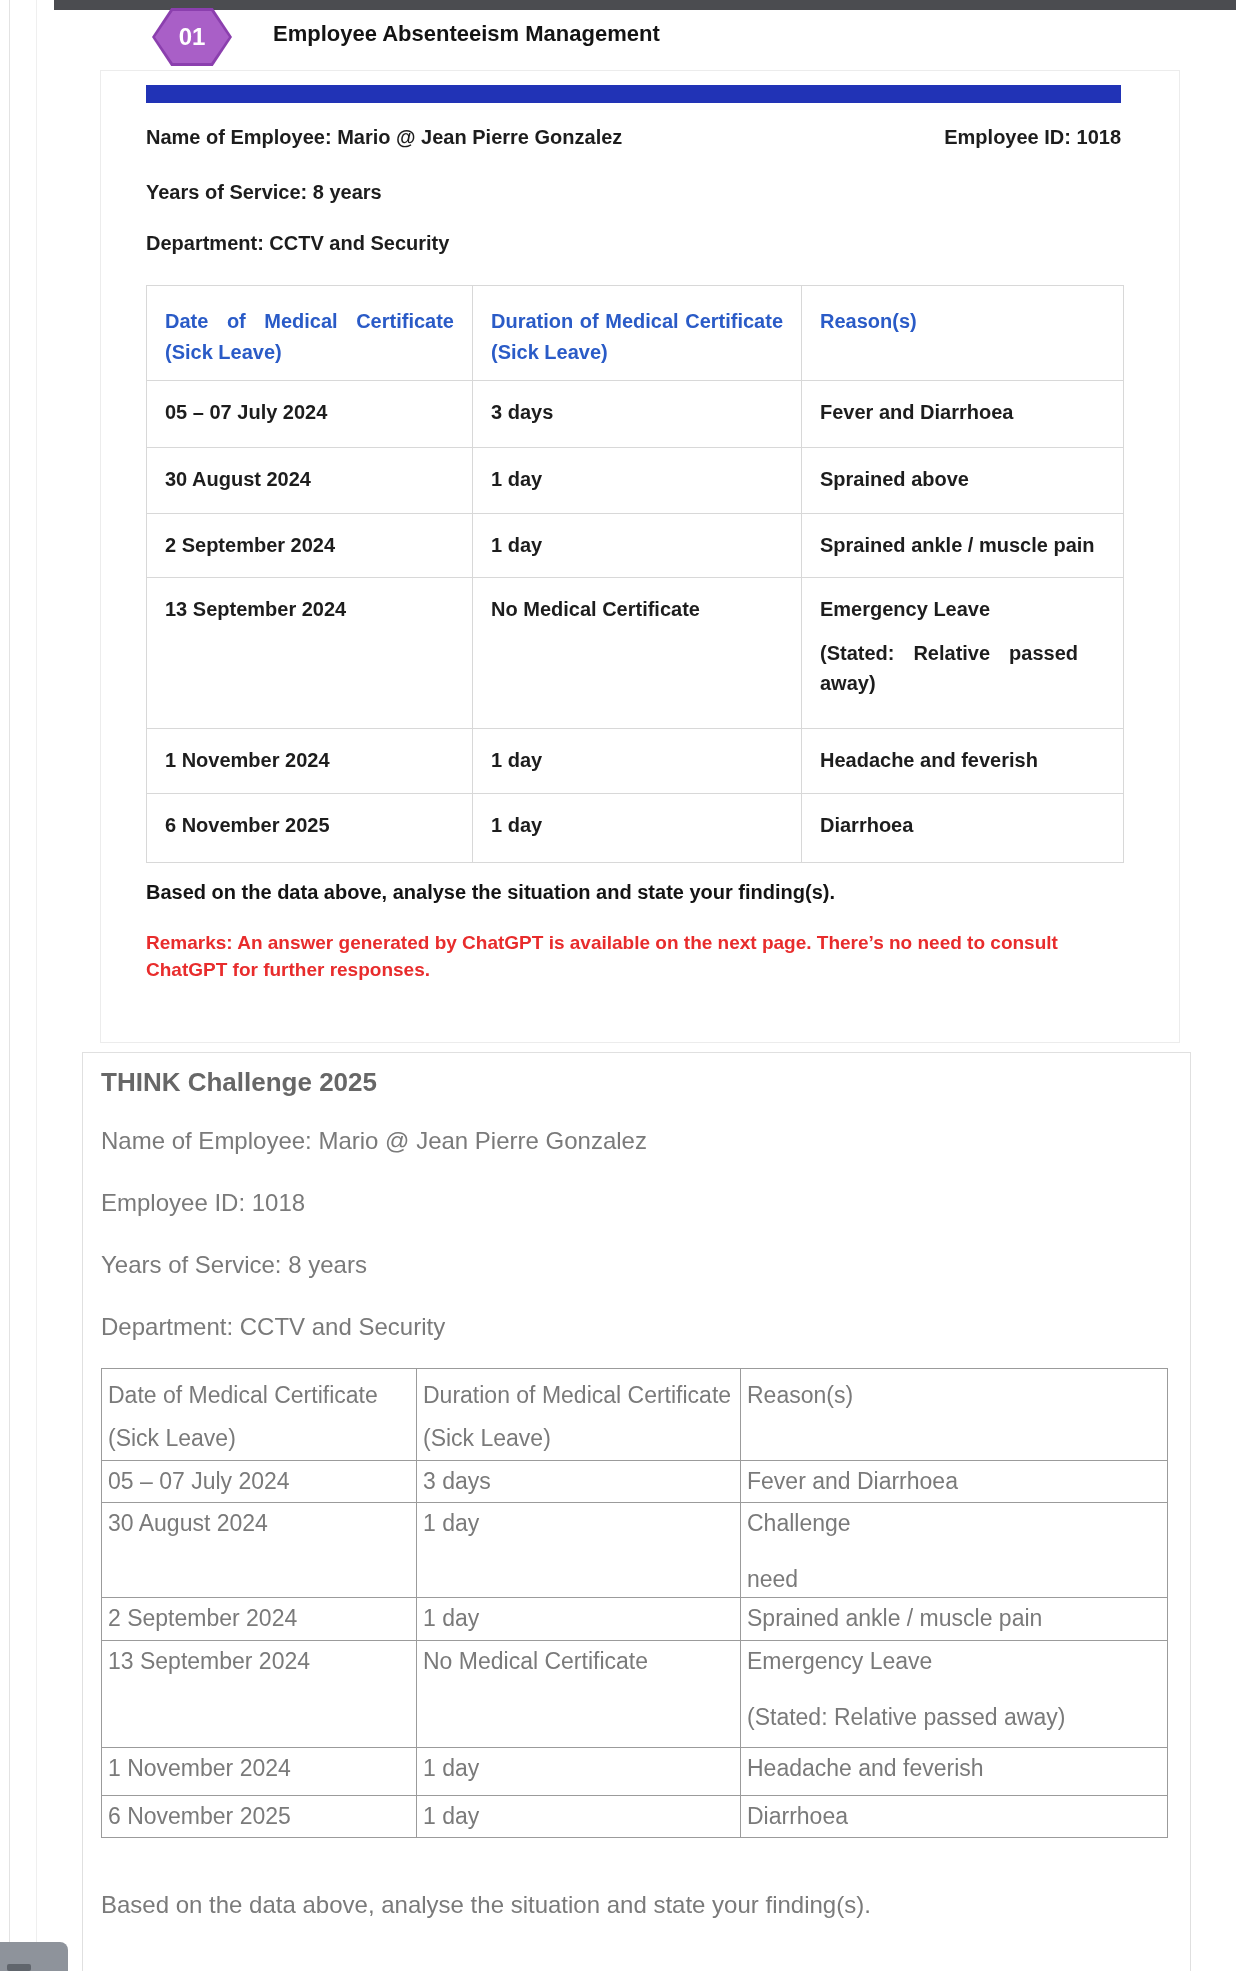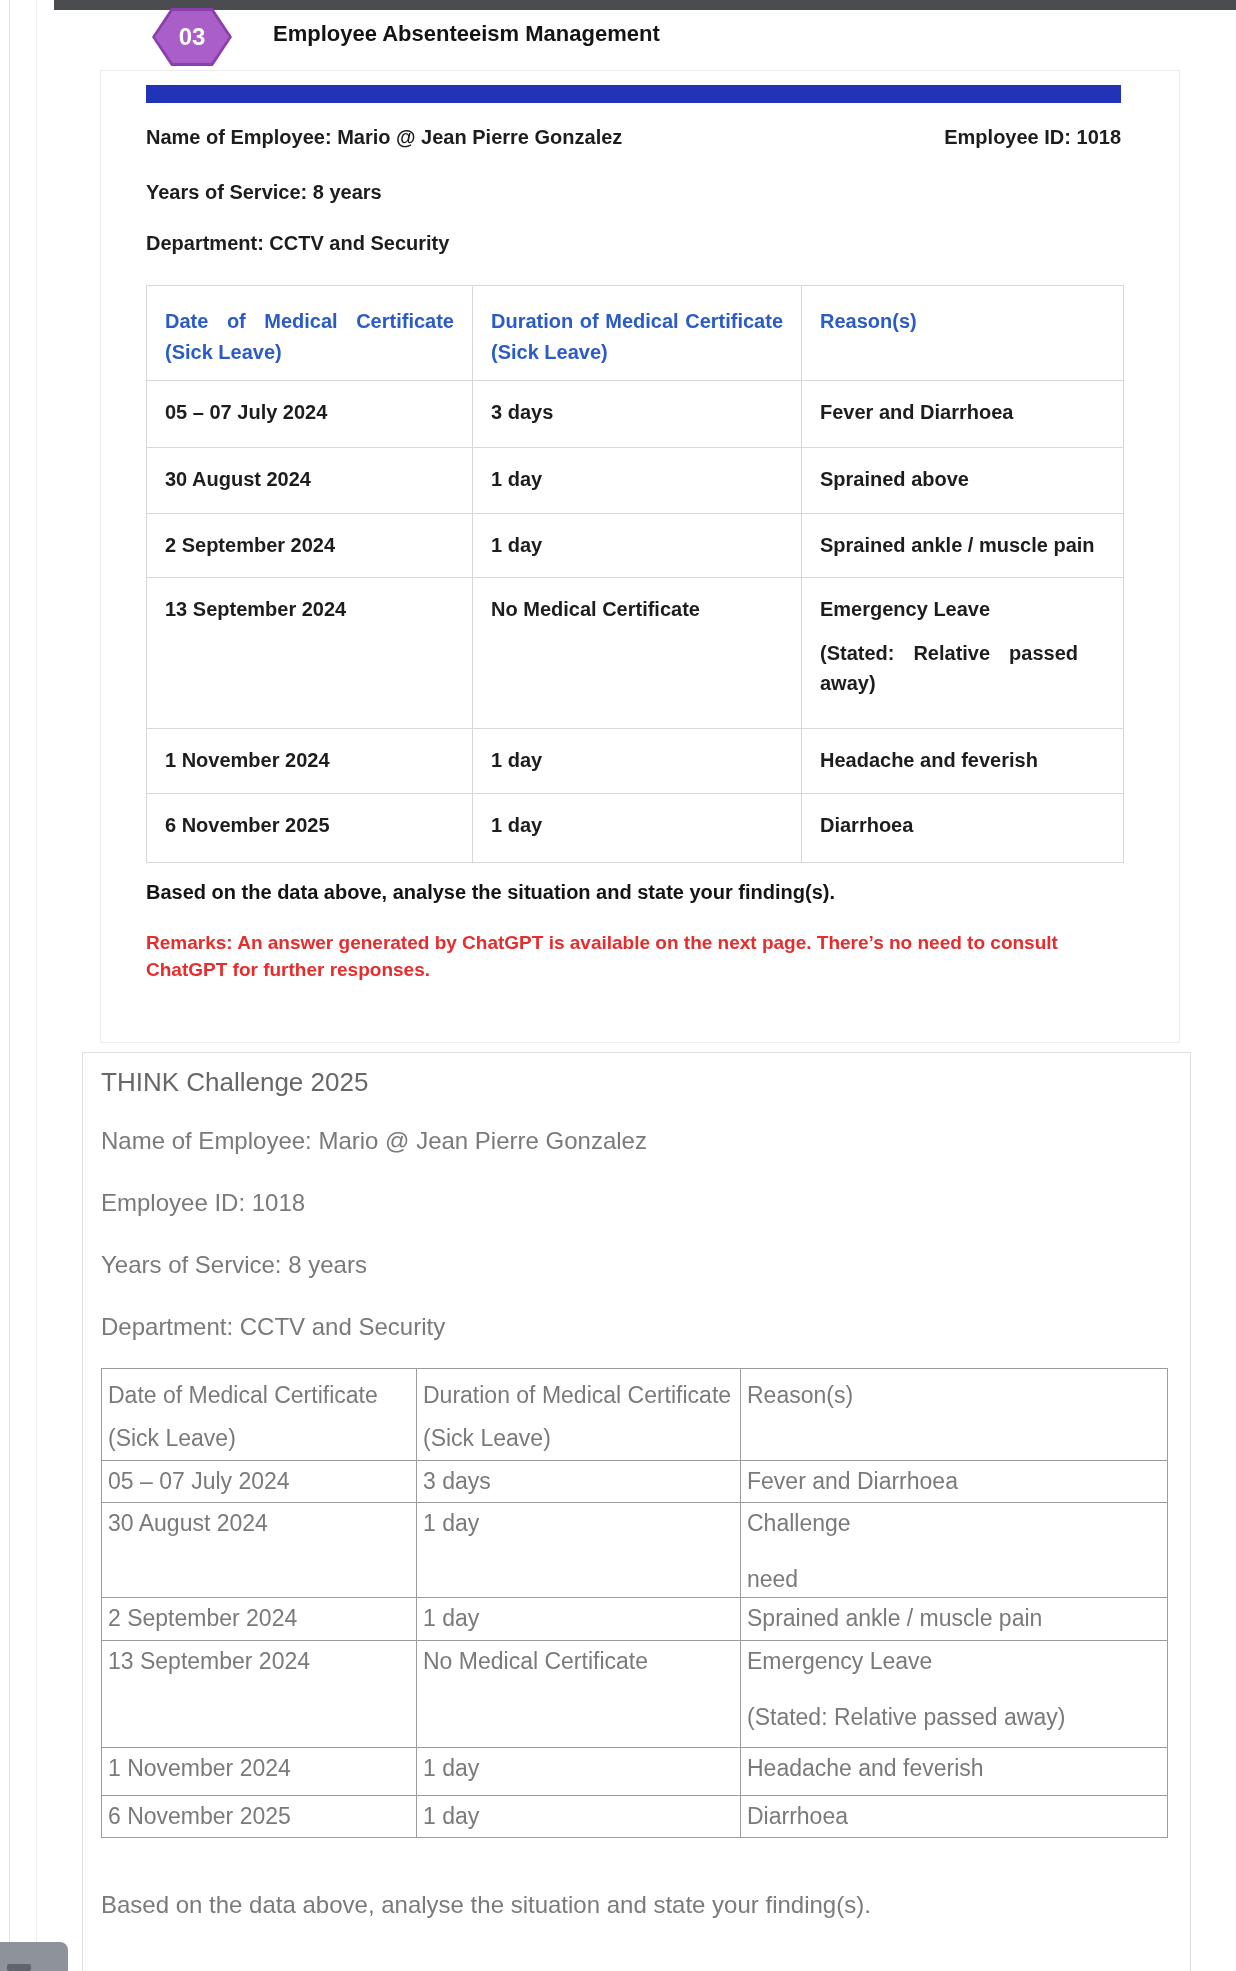--- a/index.html
+++ b/index.html
@@ -45,21 +45,21 @@
   .t1 .note { margin-top:14px; text-align:justify; width:258px; }
   .note:empty { display:none; }
 
   .prompt1 { position:absolute; left:45px; top:810px; font-size:20px; font-weight:700; color:#141414; }
   .remarks { position:absolute; left:45px; top:858px; width:976px;
              font-size:19px; font-weight:600; line-height:27px; color:#e82c2c; }
 
   
   .card2 { position:absolute; left:82px; top:1052px; width:1109px; height:919px;
            background:#fff; border:1px solid #e0e0e0; border-bottom:none; color:#7a7a7a; }
-  .s2-heading { position:absolute; left:18px; top:14px; font-size:26px; font-weight:400; color:#676767; }
+  .s2-heading { position:absolute; left:18px; top:14px; font-size:26px; font-weight:700; color:#676767; }
   .s2-line { position:absolute; left:18px; font-size:24px; font-weight:400; color:#7a7a7a; }
   .s2-l1 { top:74px; } .s2-l2 { top:136px; } .s2-l3 { top:198px; } .s2-l4 { top:260px; }
 
   table.t2 { position:absolute; left:18px; top:315px; width:1066px;
              border-collapse:collapse; table-layout:fixed; color:#7a7a7a; }
   .t2 col.c1 { width:315px; } .t2 col.c2 { width:324px; } .t2 col.c3 { width:427px; }
   .t2 th, .t2 td { border:1px solid #9b9b9b; vertical-align:top; text-align:left;
                    font-size:23px; font-weight:400; }
   .t2 th { padding:5px 8px 0 6px; line-height:43px; }
   .t2 td { padding:3px 8px 0 6px; line-height:35px; }
@@ -75,21 +75,21 @@
 </style>
 </head>
 <body>
 
 <div class="vline vline-a"></div>
 <div class="vline vline-b"></div>
 <div class="topbar"></div>
 
 <div class="badge-wrap">
   <div class="hex"></div>
-  <div class="hex-inner">03</div>
+  <div class="hex-inner">01</div>
 </div>
 <div class="doc-title">Employee Absenteeism Management</div>
 
 <div class="card1">
   <div class="bluebar"></div>
   <div class="meta-row meta-name">
     <span>Name of Employee: Mario @ Jean Pierre Gonzalez</span>
     <span>Employee ID: 1018</span>
   </div>
   <div class="meta-row meta-years">

